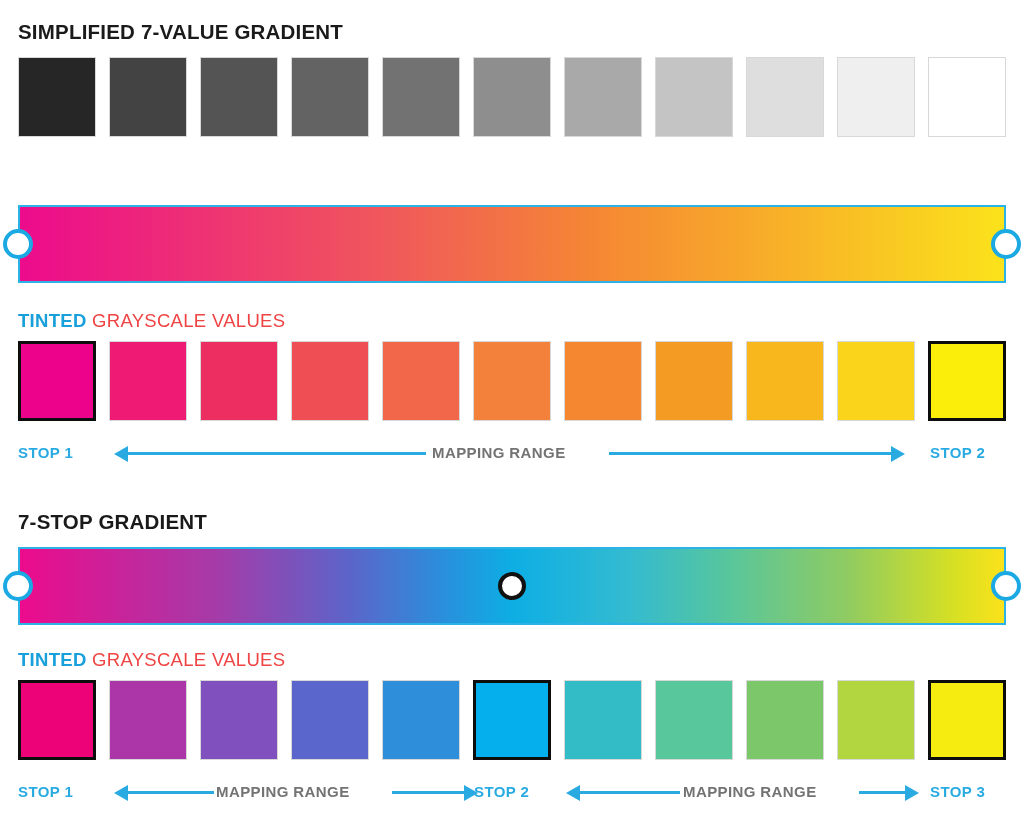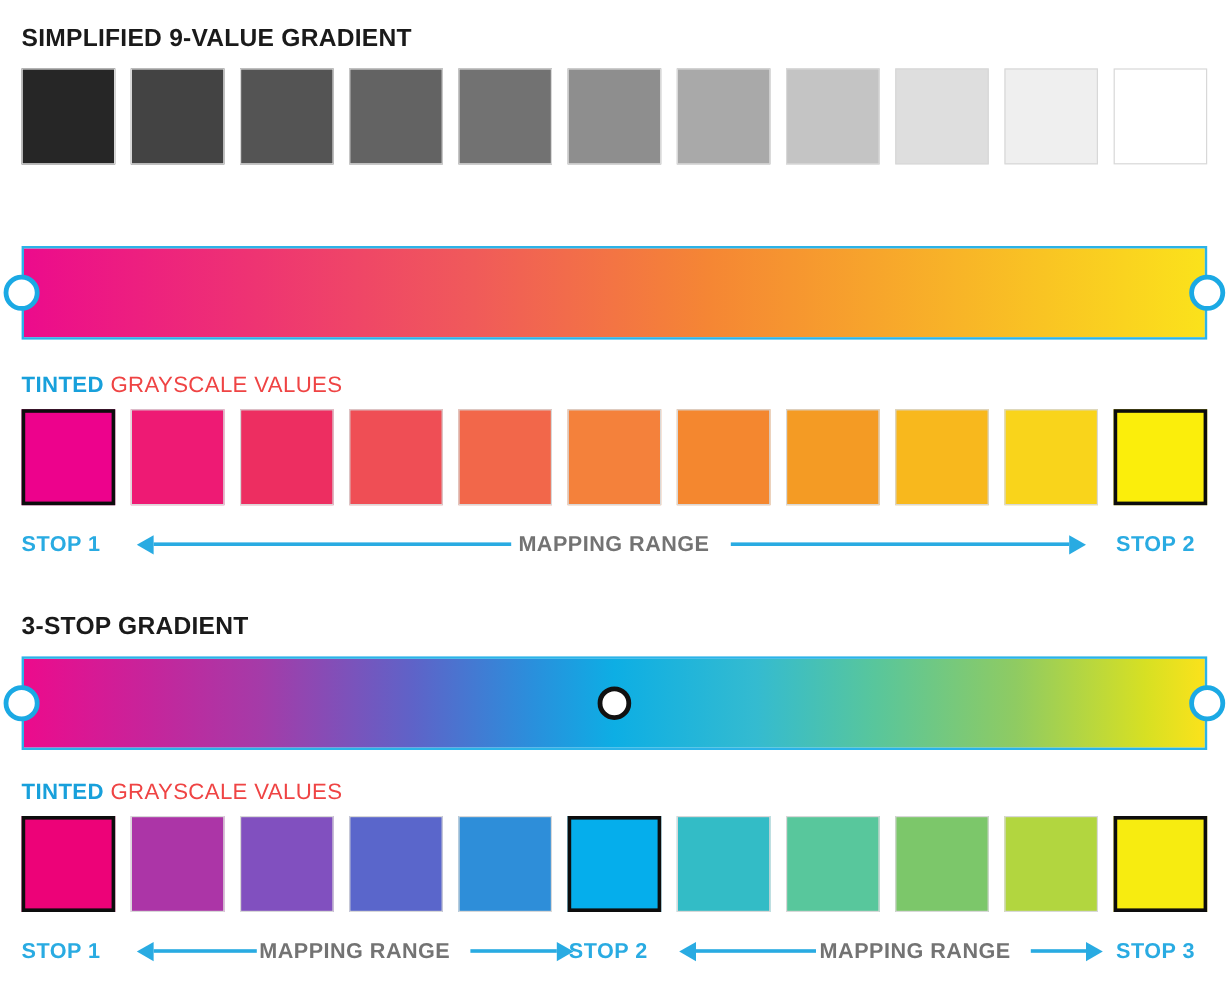--- a/index.html
+++ b/index.html
@@ -43,41 +43,41 @@
   .handle{
     position:absolute;width:30px;height:30px;border-radius:50%;
     box-sizing:border-box;background:#ffffff;
   }
   .handle.cyan{border:4px solid #1BA9E4;}
   .handle.black{border:4px solid #111111;width:28px;height:28px;}
 
   
   .legend{position:absolute;left:18px;width:988px;height:28px;}
   .legend-label{
-    position:absolute;top:0;font-size:18px;font-weight:bold;
+    position:absolute;top:0;font-size:15px;font-weight:bold;
     letter-spacing:0.4px;white-space:nowrap;line-height:28px;
   }
   .legend-label.stop{color:#29ABE2;}
   .legend-label.range{color:#737373;}
 
   .arrowline{position:absolute;top:13px;height:3px;background:#29ABE2;}
   .arrowhead{
     position:absolute;top:7px;width:0;height:0;
     border-top:8px solid transparent;border-bottom:8px solid transparent;
   }
   .arrowhead.left{border-right:14px solid #29ABE2;}
   .arrowhead.right{border-left:14px solid #29ABE2;}
 </style>
 </head>
 <body>
 
 <div class="stage">
 
   <div class="heading" style="top:20px;">
-    <span class="n">SIMPLIFIED </span><span class="b">9-VALUE</span><span class="n"> GRADIENT</span>
+    <span class="n">SIMPLIFIED </span><span class="b">7-VALUE</span><span class="n"> GRADIENT</span>
   </div>
 
   <div class="swatch-row" id="row-grayscale" style="top:57px;">
       <div class="swatch hairline" style="left: 0px; background: rgb(38, 38, 38);"></div>
       <div class="swatch hairline" style="left: 91px; background: rgb(67, 67, 67);"></div>
       <div class="swatch hairline" style="left: 182px; background: rgb(84, 84, 84);"></div>
       <div class="swatch hairline" style="left: 273px; background: rgb(99, 99, 99);"></div>
       <div class="swatch hairline" style="left: 364px; background: rgb(114, 114, 114);"></div>
       <div class="swatch hairline" style="left: 455px; background: rgb(142, 142, 142);"></div>
       <div class="swatch hairline" style="left: 546px; background: rgb(169, 169, 169);"></div>
@@ -116,21 +116,21 @@
     <div class="legend-label stop" style="left:0px;">STOP 1</div>
     <div class="arrowhead left" style="left:96px;"></div>
     <div class="arrowline" style="left:110px;width:298px;"></div>
     <div class="legend-label range" style="left:414px;">MAPPING RANGE</div>
     <div class="arrowline" style="left:591px;width:282px;"></div>
     <div class="arrowhead right" style="left:873px;"></div>
     <div class="legend-label stop" style="left:912px;">STOP 2</div>
   </div>
 
   <div class="heading" style="top:510px;">
-    <span class="b">3-STOP</span><span class="n"> GRADIENT</span>
+    <span class="b">7-STOP</span><span class="n"> GRADIENT</span>
   </div>
 
   <div class="bar-wrap" id="bar-three-stop-wrap" style="top:547px;">
     <div class="bar" id="bar-three-stop" style="background: linear-gradient(90deg, rgb(236, 11, 140) 0%, rgb(165, 59, 168) 20%, rgb(94, 99, 200) 33%, rgb(42, 143, 220) 43%, rgb(13, 174, 228) 50%, rgb(52, 187, 208) 62%, rgb(88, 198, 156) 72%, rgb(143, 203, 98) 84%, rgb(215, 224, 35) 95%, rgb(251, 226, 27) 100%); border-color: rgb(43, 179, 232);"></div>
   <div class="handle cyan" style="left: -15px; top: 24px;"></div>
       <div class="handle black" style="left: 480px; top: 25px;"></div>
       <div class="handle cyan" style="left: 973px; top: 24px;"></div>
     </div>
 
   <div class="subheading" style="top:649px;">

